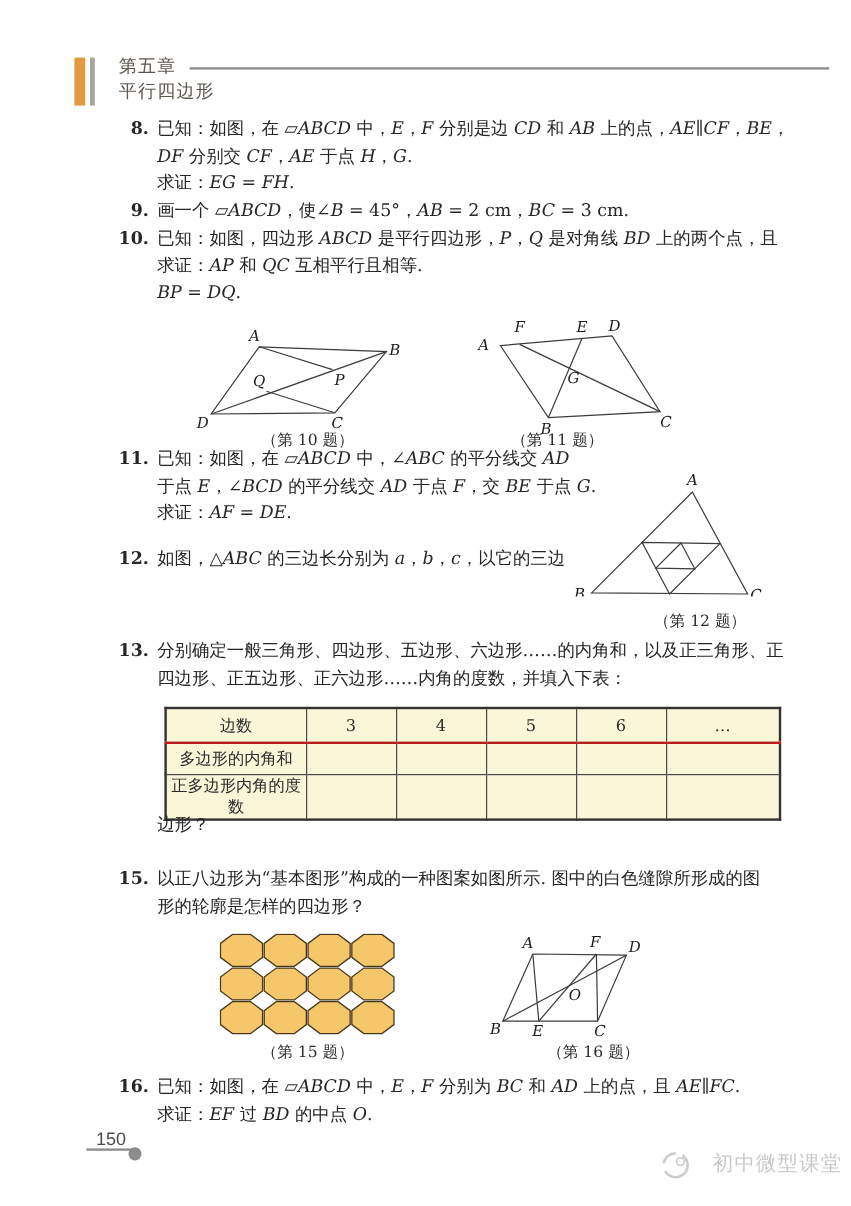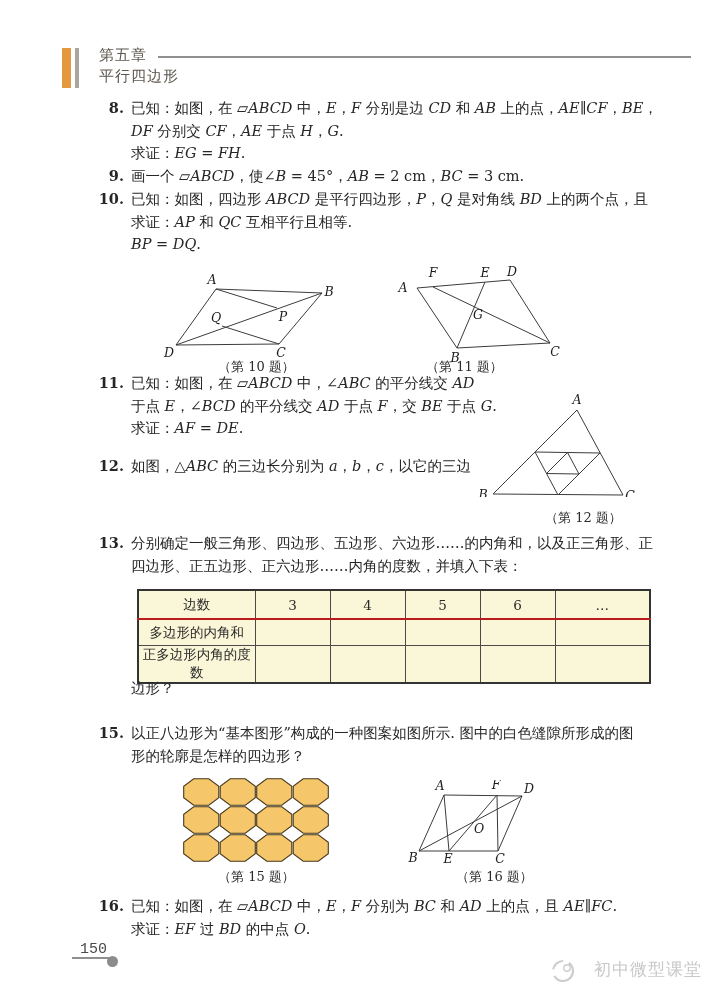--- a/index.html
+++ b/index.html
@@ -26,21 +26,21 @@
   .figcap{position:absolute;font-size:13px;color:#2b2b2b;white-space:nowrap;margin-left:18px;}
 
   
   .ptable{position:absolute;left:137px;top:589px;border-collapse:collapse;background:#faf6d8;
           font-size:13.5px;color:#2a2a2a;table-layout:fixed;}
   .ptable td{border:1px solid #4a4a4a;text-align:center;padding:0;height:25px;}
   .ptable tr.hd td{height:27px;border-bottom:2px solid #b91c1c;}
   .ptable{border:2px solid #333;}
 
   
-  .pageno{position:absolute;left:80px;top:941px;font-size:15px;color:#4a4a4a;font-family:Liberation Mono, monospace;}
+  .pageno{position:absolute;left:80px;top:941px;font-size:15px;color:#4a4a4a;font-family:Liberation Sans, sans-serif;}
   .pageline{position:absolute;left:72px;top:957px;width:40px;height:2px;background:#8f8f8f;}
   .pagedot{position:absolute;left:107px;top:956px;width:11px;height:11px;border-radius:50%;background:#8c8c8c;}
   .wm{position:absolute;left:594px;top:958px;font-size:17px;color:#c8c8c8;letter-spacing:1px;white-space:nowrap;}
   .wmlogo{position:absolute;left:549px;top:957px;}
 </style>
 </head>
 <body>
 
 <div class="bar-orange"></div>
 <div class="bar-gray"></div>

